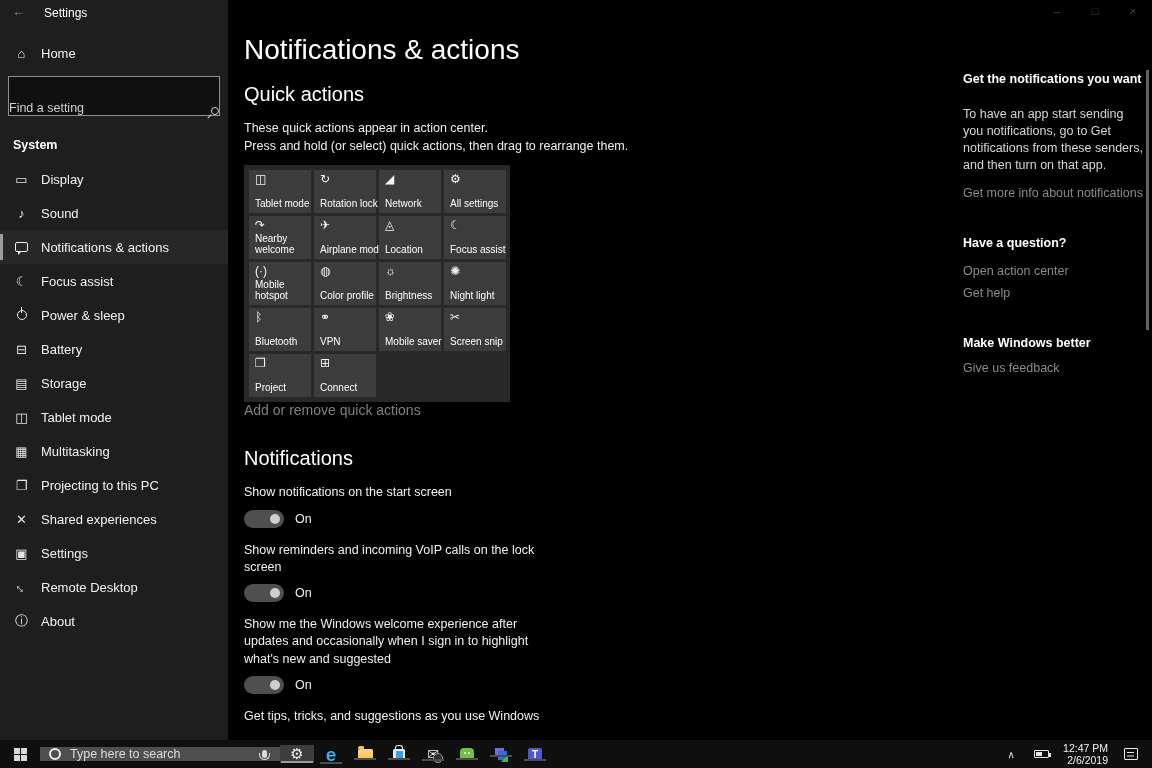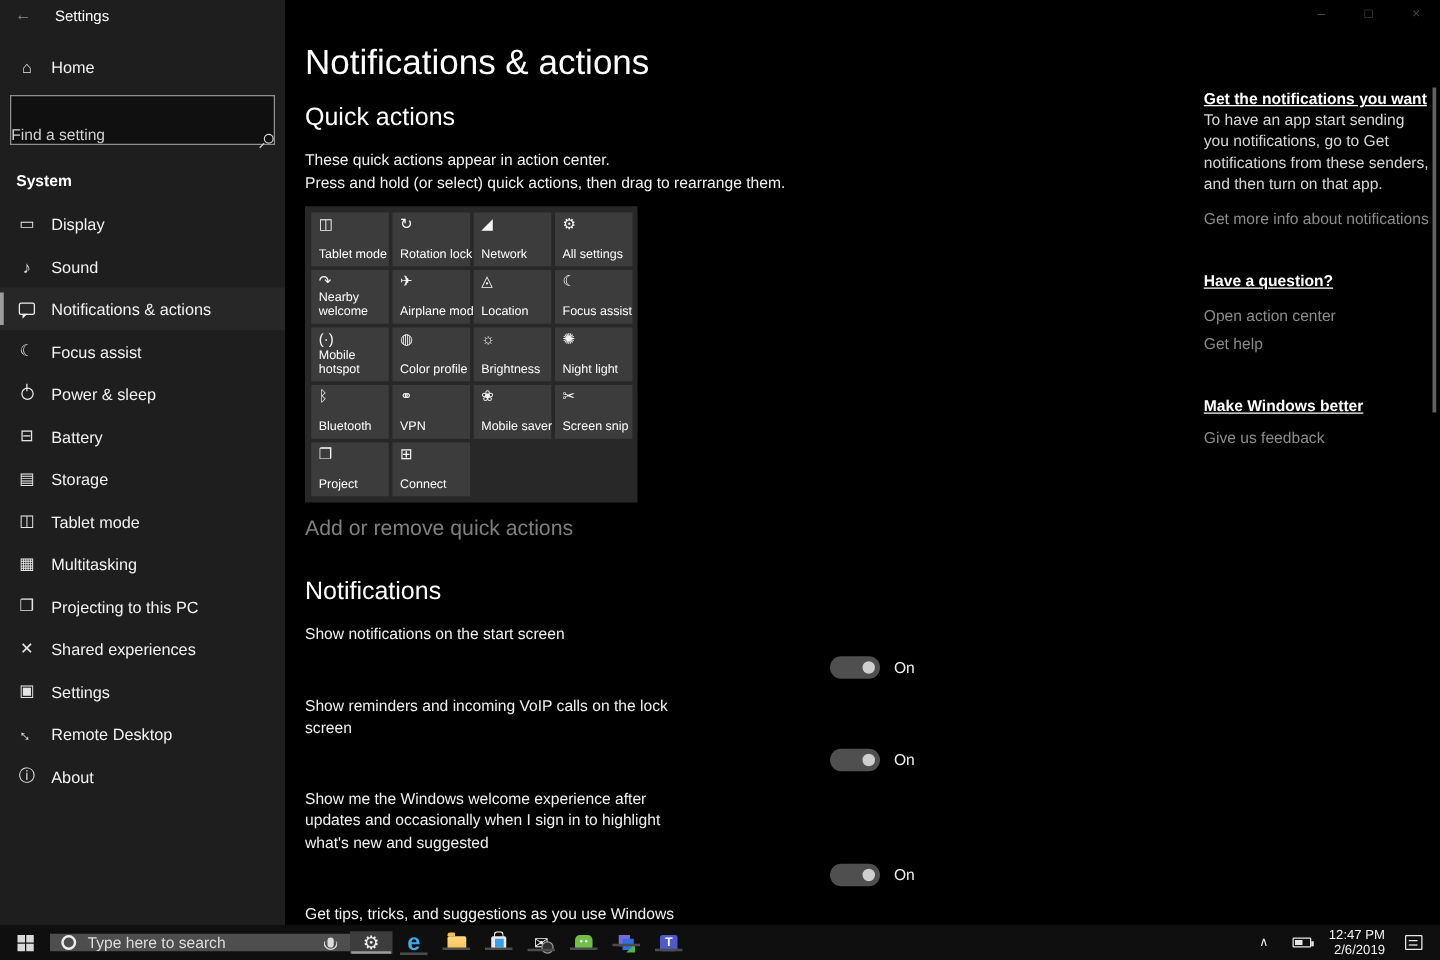--- a/index.html
+++ b/index.html
@@ -42,34 +42,34 @@
   .main { position:absolute; left:228px; top:0; right:0; bottom:0; padding-left:16px; color:#fff; }
   .page-title { margin-top:34px; font-size:28px; font-weight:400; color:#fff; }
   .h2 { font-size:20px; font-weight:400; color:#fff; }
   .qa-heading { margin-top:17px; }
   .qa-desc { margin-top:13px; font-size:12.5px; color:#f0f0f0; line-height:1.45; }
   .qa-grid { margin-top:10px; width:266px; background:#282828; padding:5px; display:grid;
     grid-template-columns:repeat(4,62px); gap:3px; }
   .tile { height:43px; background:#3c3c3c; position:relative; cursor:default; }
   .tile-icon { position:absolute; top:2px; left:6px; font-size:12px; color:#f5f5f5; }
   .tile-label { position:absolute; bottom:3px; left:6px; font-size:10px; line-height:1.18; color:#fff; white-space:pre; }
-  .qa-link { margin-top:11px; font-size:17px; color:#7f7f7f; width:max-content; }
+  .qa-link { font-size:14px; color:#7f7f7f; width:max-content; }
   .notif-heading { margin-top:29px; }
   .trow { margin-top:14px; }
   .tlabel { font-size:12.5px; color:#f0f0f0; max-width:310px; line-height:1.38; }
-  .tctl { display:flex; align-items:center; margin-top:8px;justify-content:center; }
+  .tctl { display:flex; align-items:center; margin-top:8px; }
   .pill { width:40px; height:18px; border-radius:9px; background:#4f4f4f; position:relative; flex:none; }
   .pill::after { content:""; position:absolute; right:4px; top:4px; width:10px; height:10px; border-radius:50%; background:#cfcfcf; }
   .tstate { margin-left:11px; font-size:12.5px; color:#f0f0f0; }
 
   
   .help { position:absolute; left:963px; top:0; width:182px; }
-  .help h3 { font-size:12.5px; font-weight:700; color:#fff;text-decoration:underline; }
+  .help h3 { font-size:12.5px; font-weight:700; color:#fff; }
   .help .h-top1 { margin-top:72px; } .help .h-top2 { margin-top:36px; } .help .h-top3 { margin-top:36px; }
-  .help-body { margin-top:2px; font-size:12.5px; color:#d6d6d6; line-height:1.37; }
+  .help-body { margin-top:20px; font-size:12.5px; color:#d6d6d6; line-height:1.37; }
   .help-link { display:block; margin-top:11px; font-size:12.5px; color:#8b8b8b; width:max-content; }
   .scroll-thumb { position:absolute; right:3px; top:70px; width:3px; height:260px; background:#616161; }
 
   
   .taskbar { position:absolute; left:0; bottom:0; right:0; height:28px; background:#0f0f0f;
     display:flex; align-items:center; z-index:20; }
   .tb-start { width:40px; display:flex; align-items:center; justify-content:center; }
   .ico-win { width:13px; height:13px;
     background:linear-gradient(#d9d9d9,#d9d9d9),linear-gradient(#d9d9d9,#d9d9d9),linear-gradient(#d9d9d9,#d9d9d9),linear-gradient(#d9d9d9,#d9d9d9);
     background-size:6px 6px; background-repeat:no-repeat;

